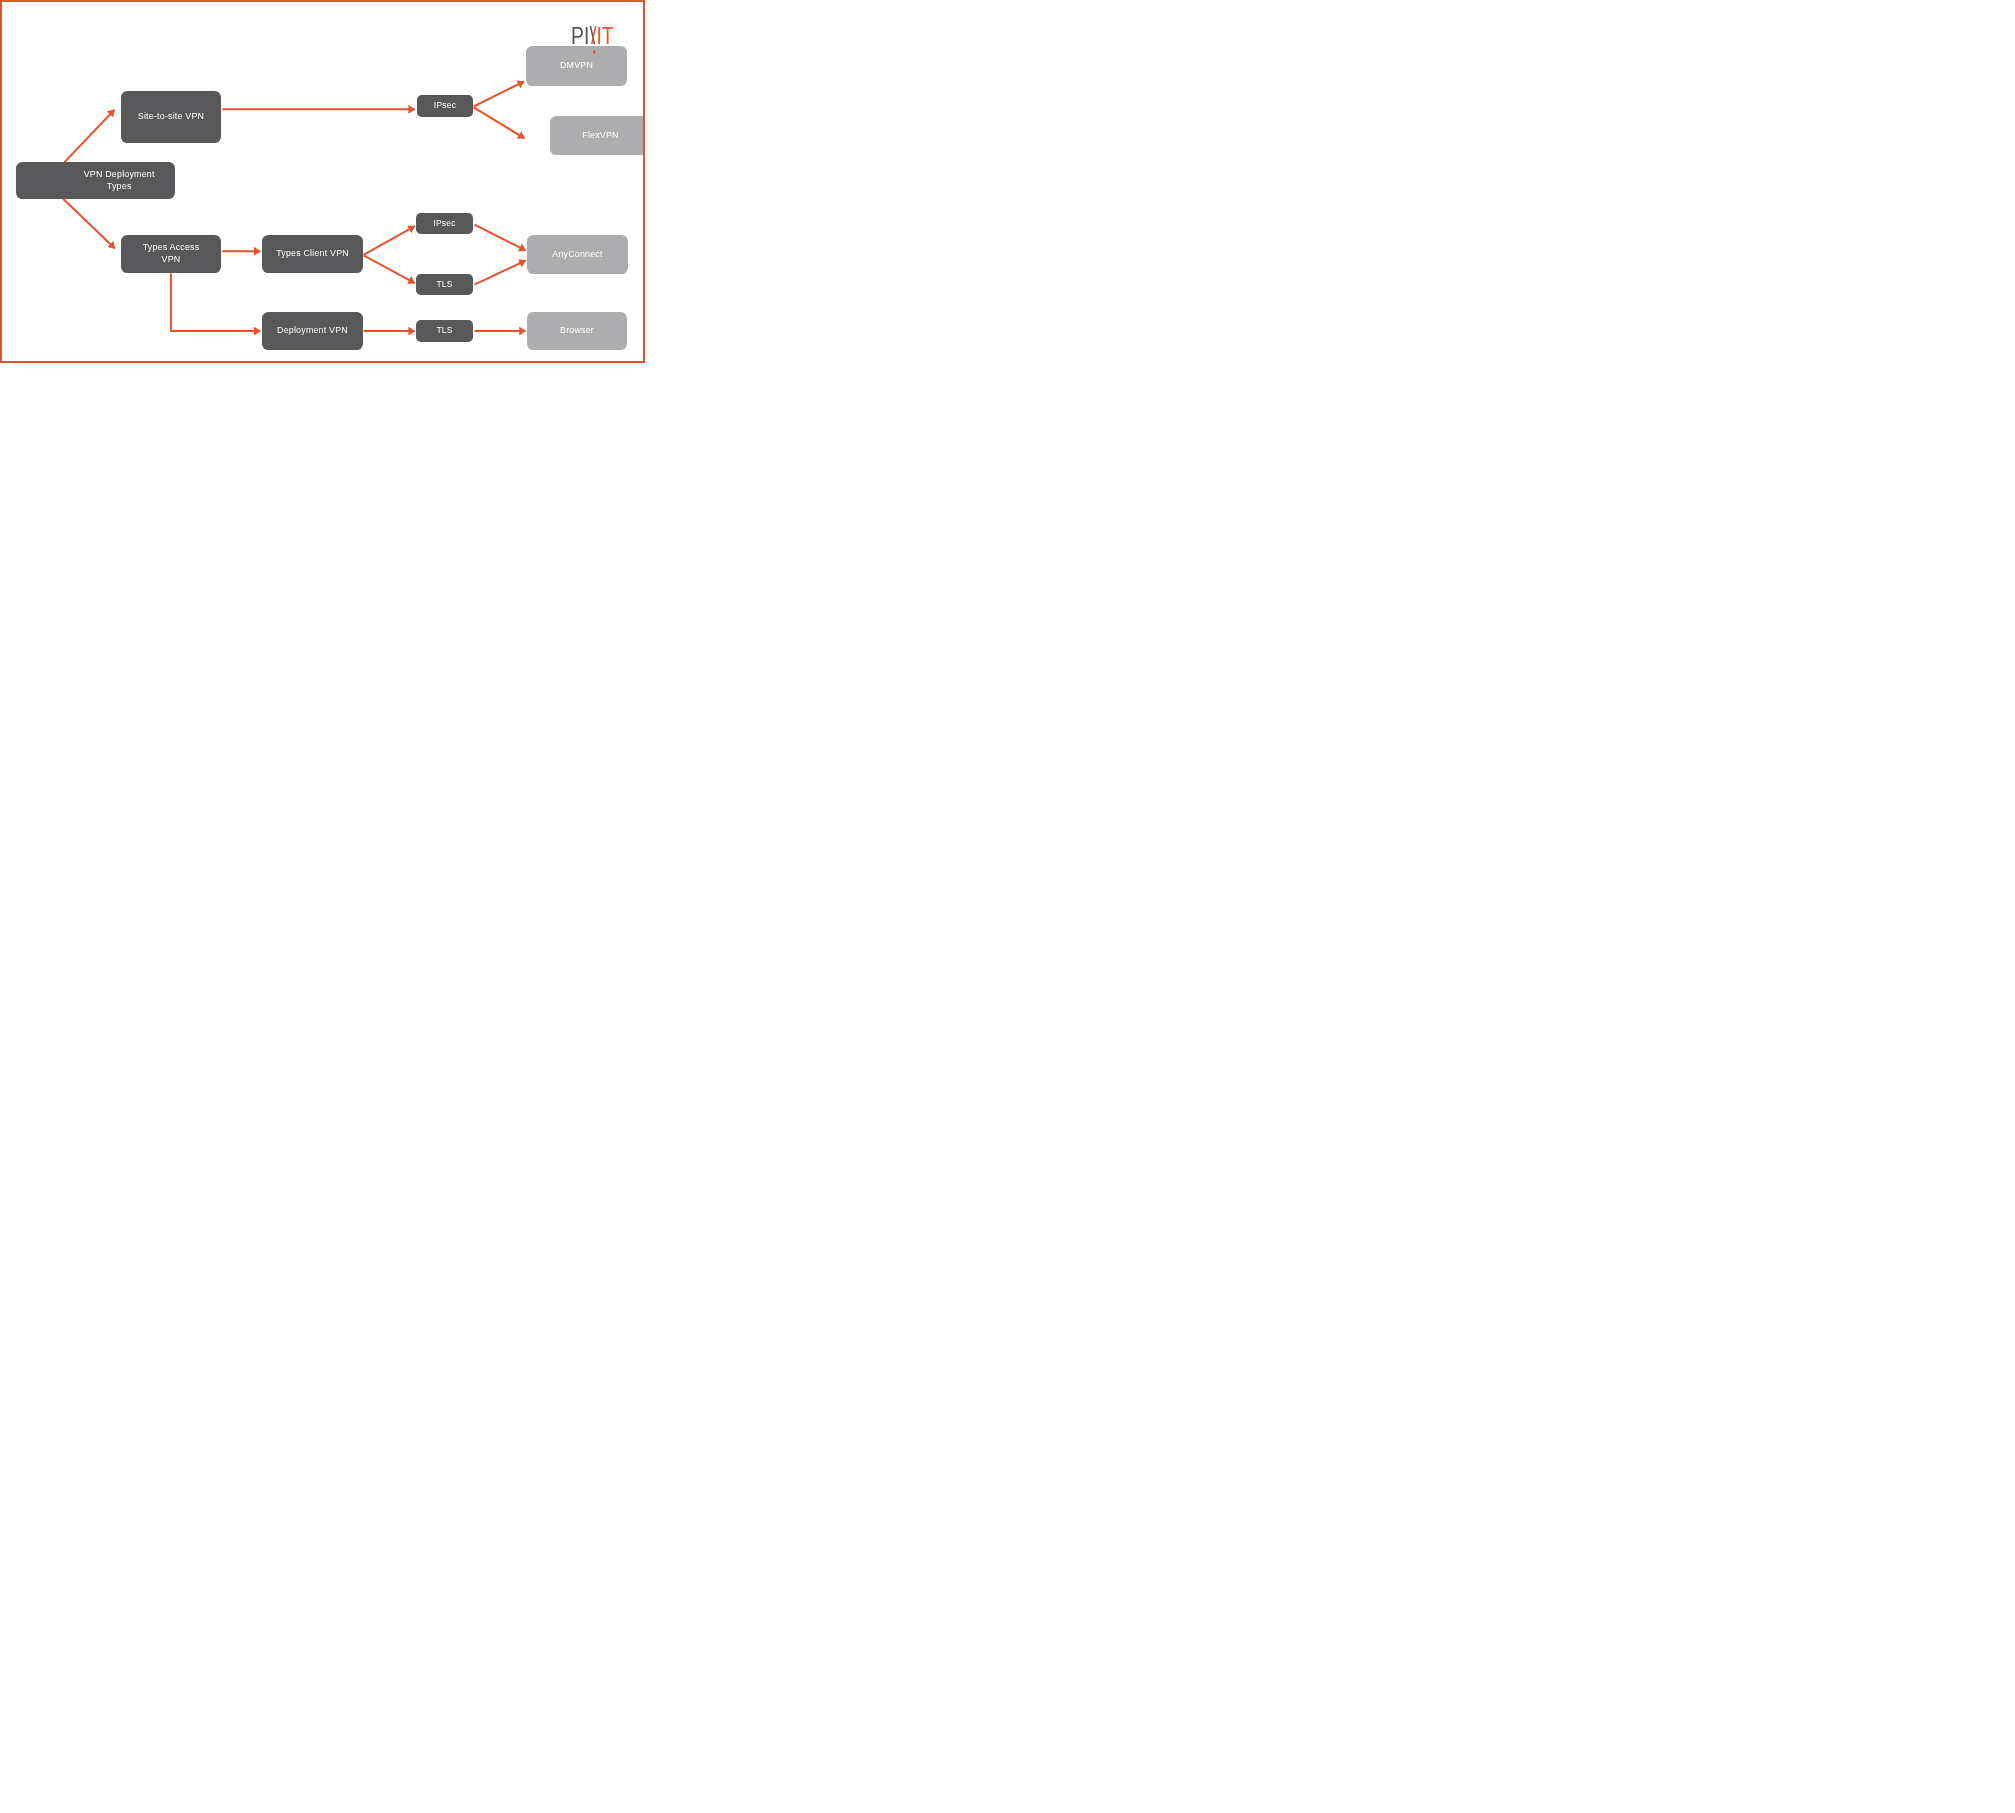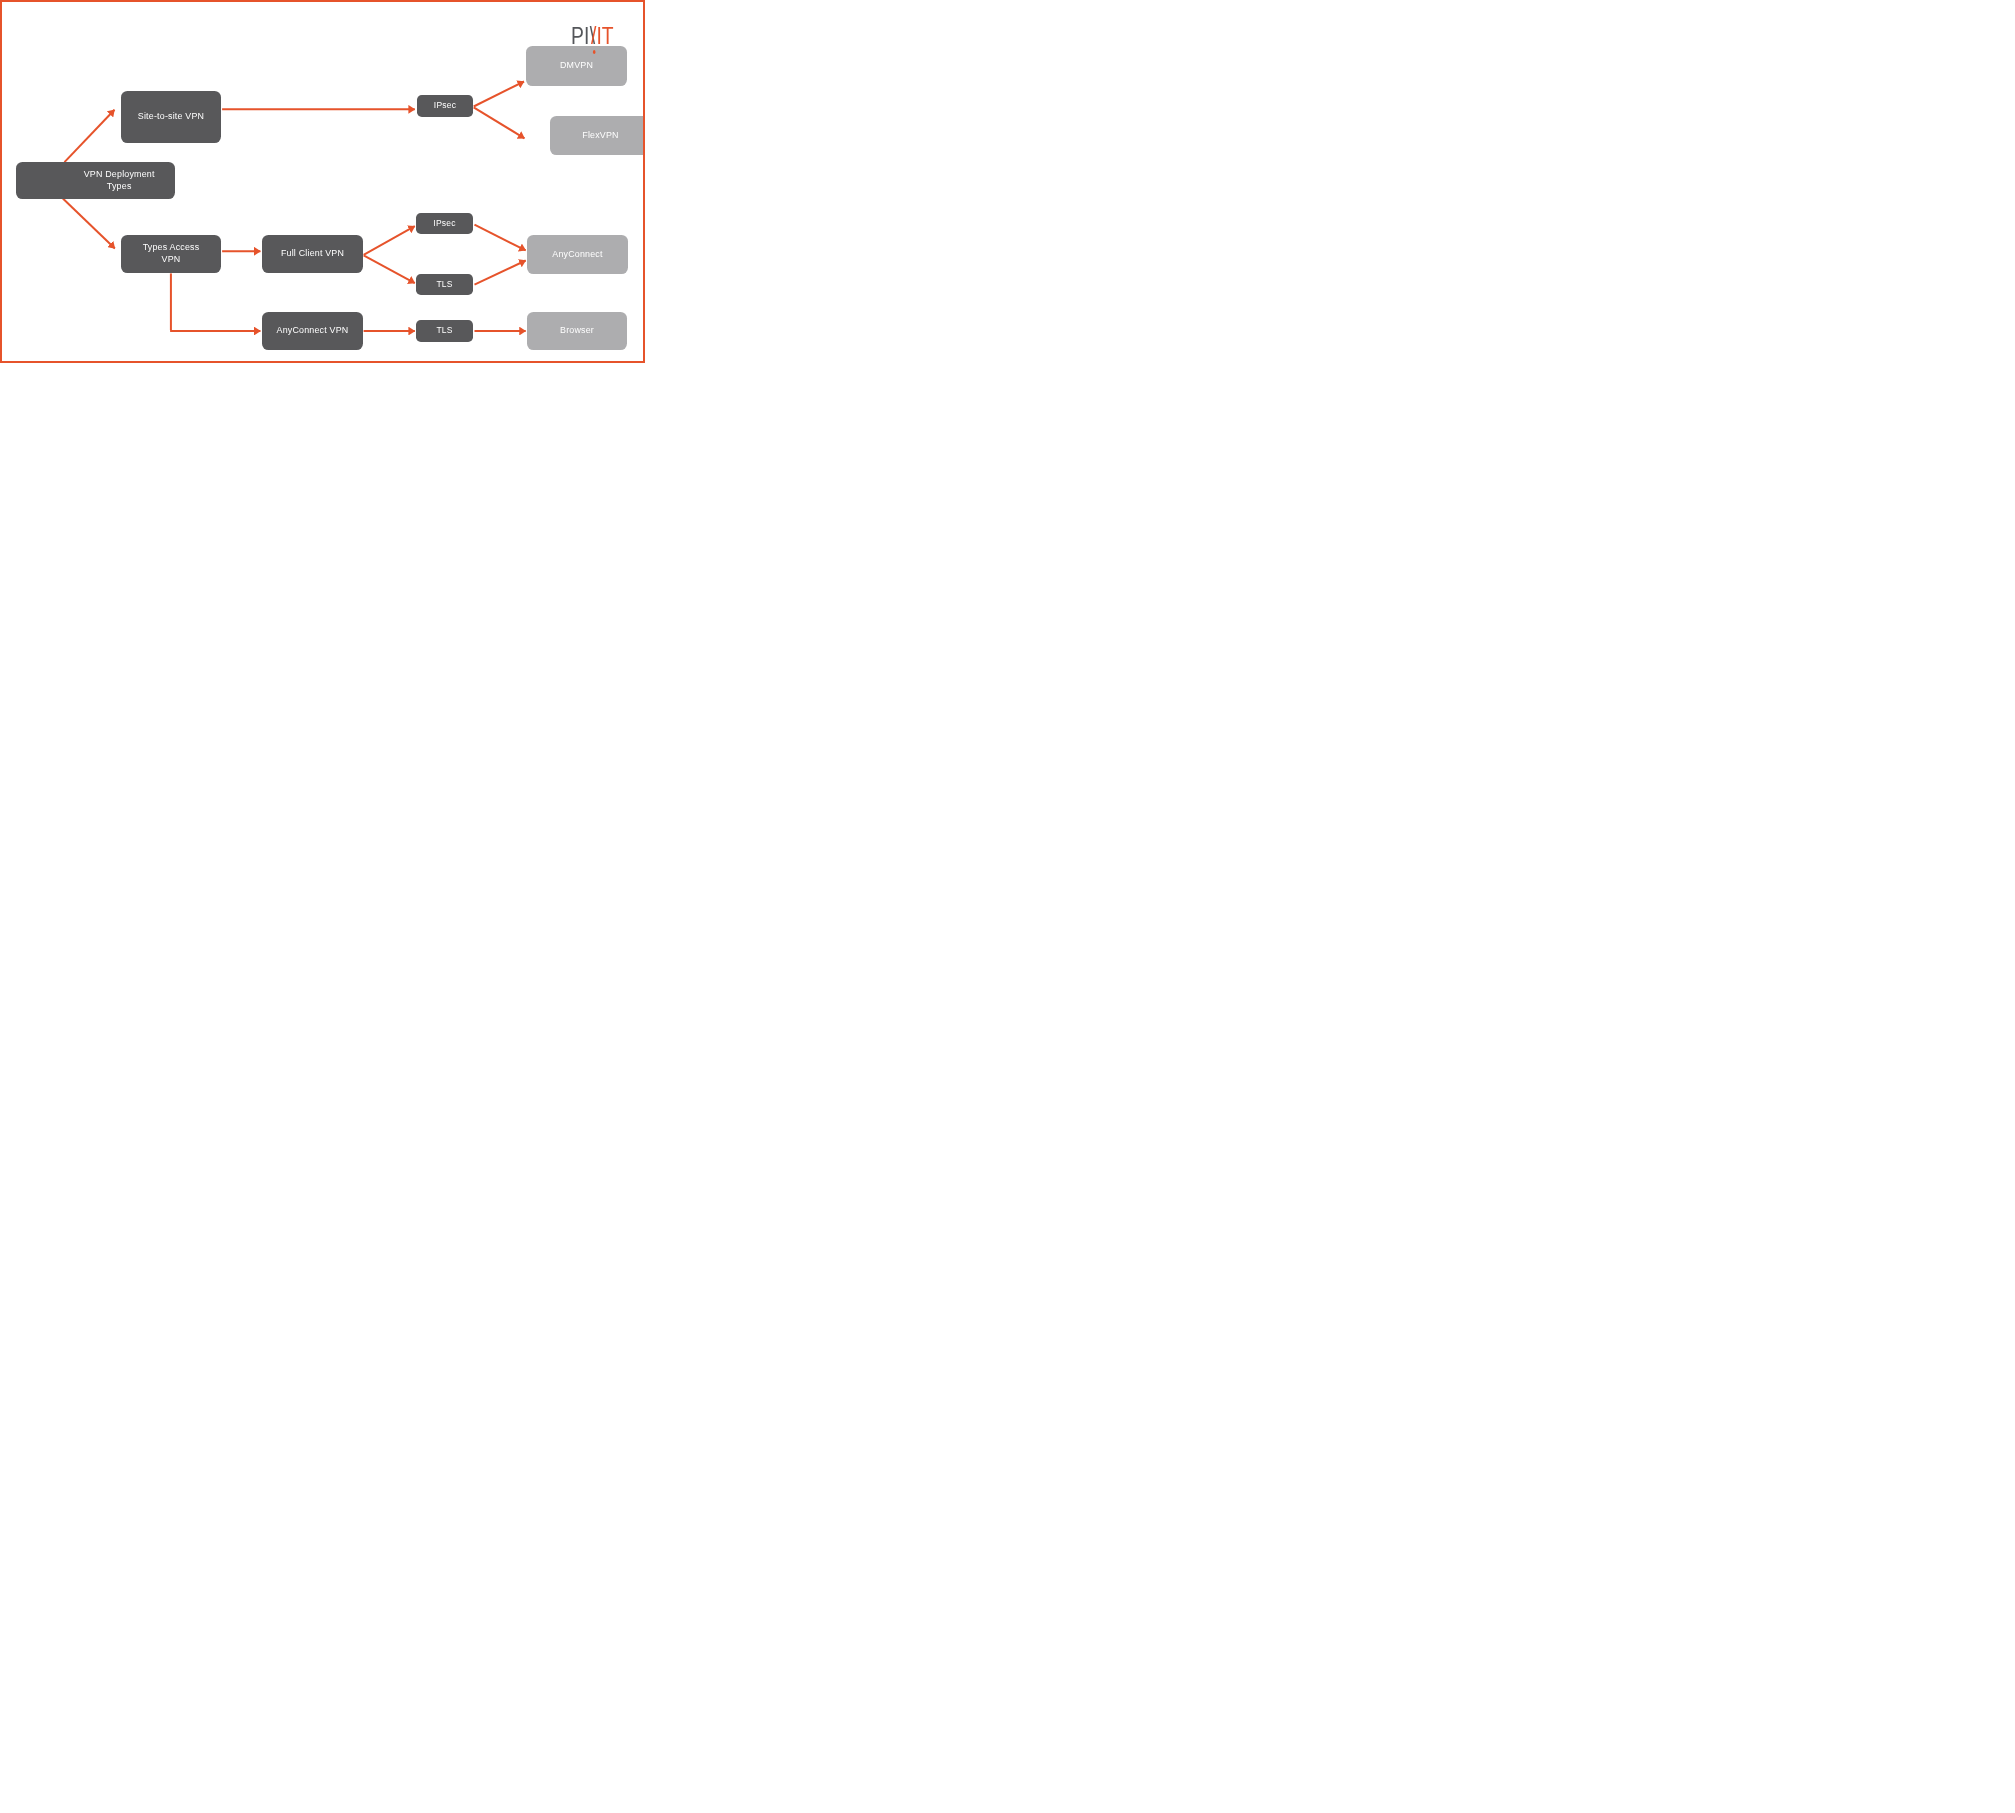--- a/index.html
+++ b/index.html
@@ -107,25 +107,25 @@
 
   <div id="nodes">
       <div class="node dark" style="left: 13.7px; top: 160px; width: 111px; height: 37px; font-size: 8.9px; padding-left: 48px;">VPN Deployment
 Types</div>
       <div class="node dark" style="left: 119px; top: 89px; width: 100px; height: 52px; font-size: 8.9px;">Site-to-site VPN</div>
       <div class="node dark small" style="left: 415px; top: 93px; width: 56px; height: 22px; font-size: 8.5px;">IPsec</div>
       <div class="node light" style="left: 524px; top: 44px; width: 101px; height: 40px; font-size: 8.9px;">DMVPN</div>
       <div class="node light" style="left: 524px; top: 114px; width: 101px; height: 39px; font-size: 8.9px; margin-left: 24px;">FlexVPN</div>
       <div class="node dark" style="left: 119px; top: 233px; width: 100px; height: 38px; font-size: 8.9px;">Types Access
 VPN</div>
-      <div class="node dark" style="left: 260px; top: 233px; width: 101px; height: 38px; font-size: 8.9px;">Full Client VPN</div>
+      <div class="node dark" style="left: 260px; top: 233px; width: 101px; height: 38px; font-size: 8.9px;">Types Client VPN</div>
       <div class="node dark small" style="left: 414px; top: 211px; width: 57px; height: 21.4px; font-size: 8.5px;">IPsec</div>
       <div class="node dark small" style="left: 414px; top: 272px; width: 57px; height: 21px; font-size: 8.5px;">TLS</div>
       <div class="node light" style="left: 525px; top: 233px; width: 101px; height: 39px; font-size: 8.9px;">AnyConnect</div>
-      <div class="node dark" style="left: 260px; top: 310px; width: 101px; height: 38px; font-size: 8.9px;">AnyConnect VPN</div>
+      <div class="node dark" style="left: 260px; top: 310px; width: 101px; height: 38px; font-size: 8.9px;">Deployment VPN</div>
       <div class="node dark small" style="left: 414px; top: 318px; width: 57px; height: 22px; font-size: 8.5px;">TLS</div>
       <div class="node light" style="left: 525px; top: 310px; width: 100px; height: 38px; font-size: 8.9px;">Browser</div>
     </div>
 
   <div id="logo">
     <span>PI</span>
       <span class="logo-v"><span class="logo-v-left">\</span><span class="logo-v-right">/</span><span class="logo-dot"></span></span>
       <span class="logo-orange">IT</span>
   </div>
 

